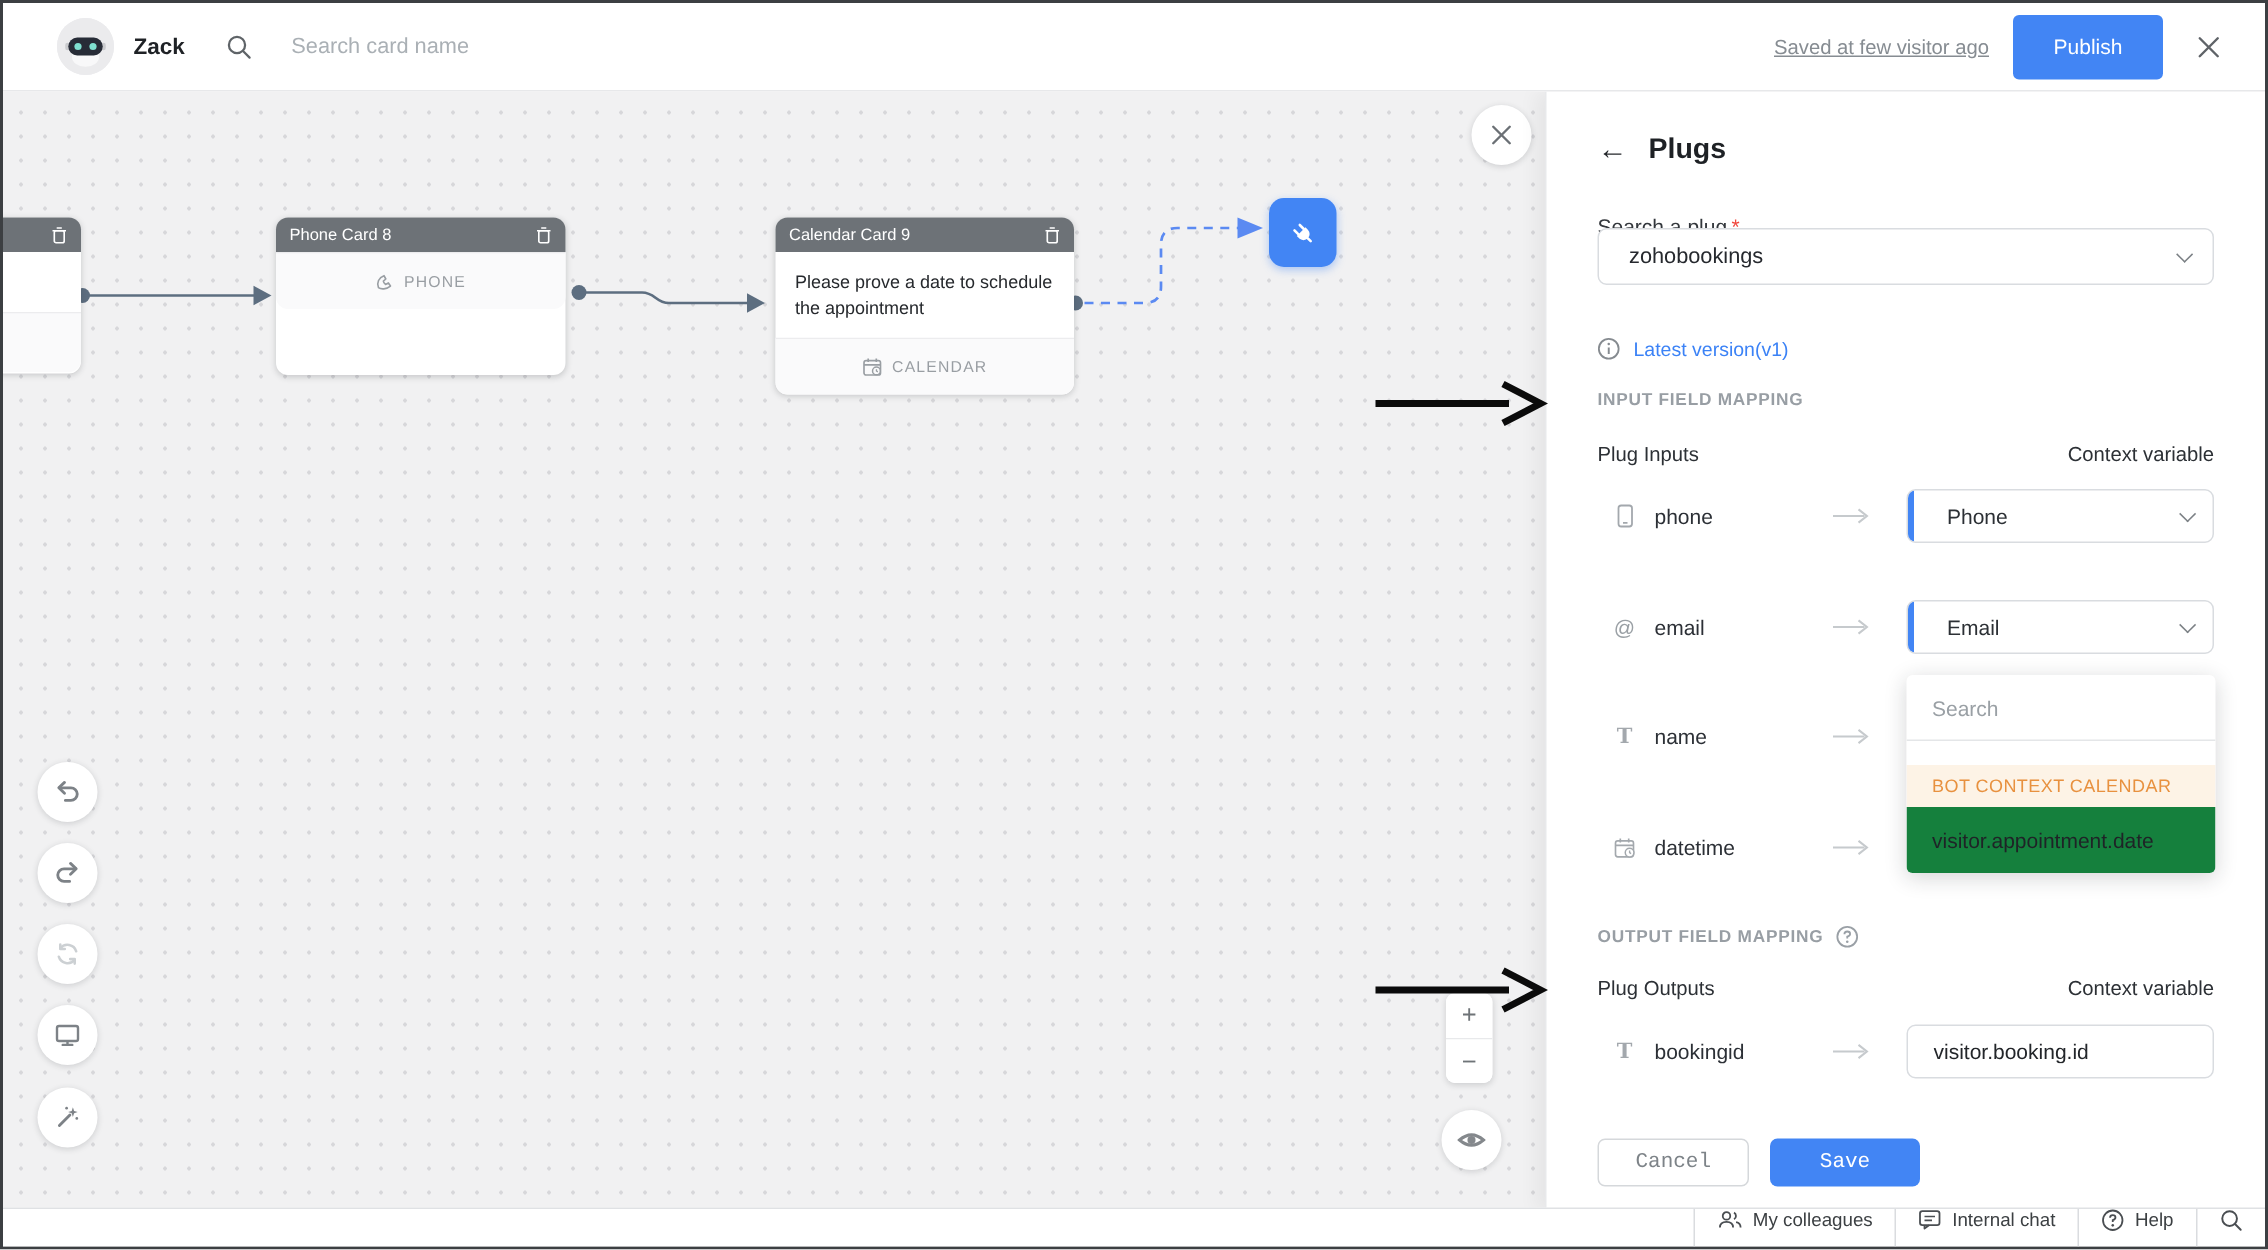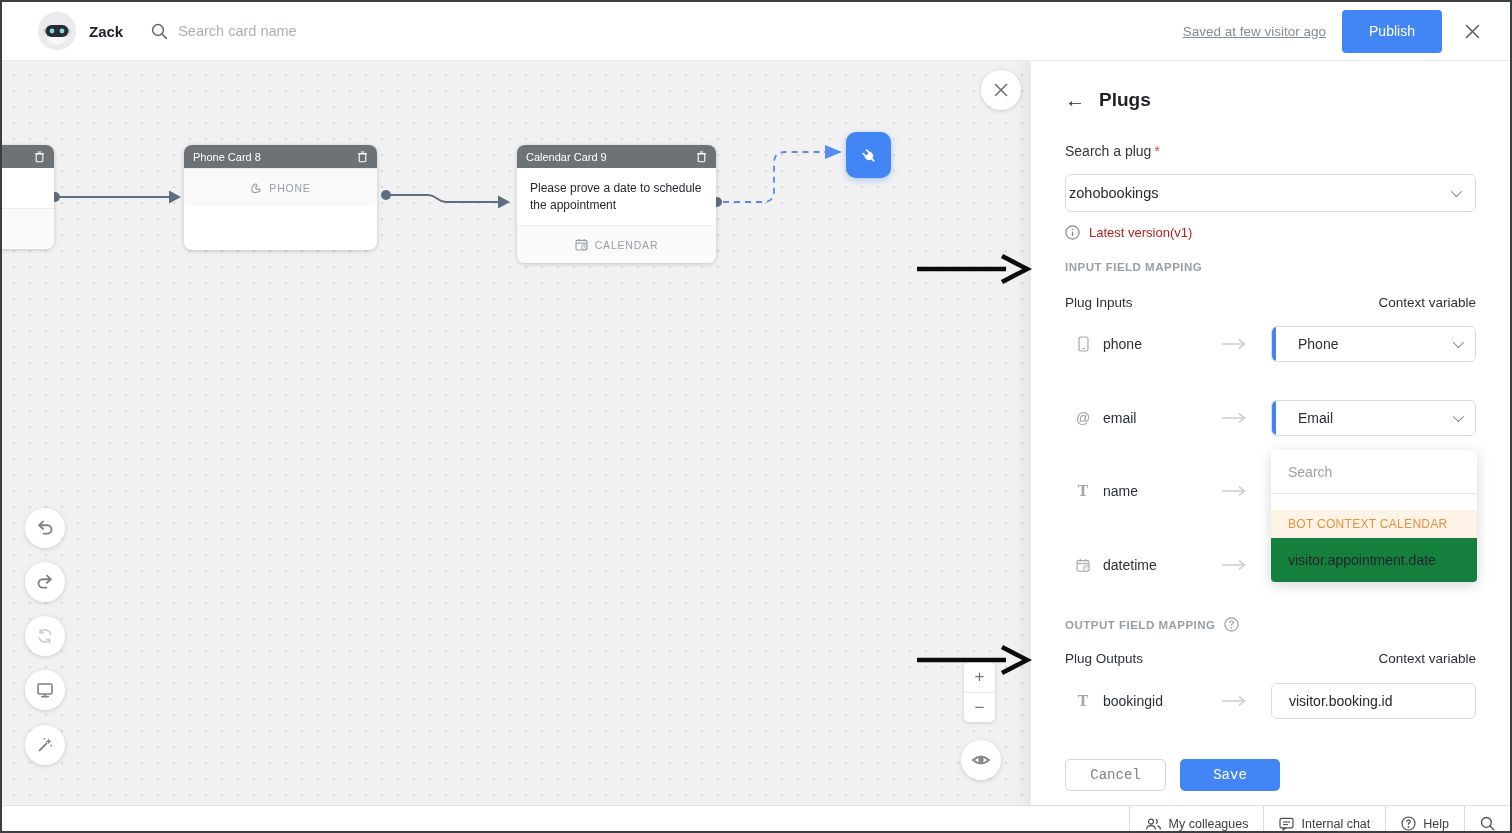--- a/index.html
+++ b/index.html
@@ -3,21 +3,21 @@
 <meta charset="utf-8">
 <style>
   * { margin:0; padding:0; box-sizing:border-box; }
   html,body { width:1512px; height:833px; font-family:"Liberation Sans", sans-serif; background:#fff; }
   .screen { position:relative; width:1512px; height:833px; border:2px solid #3c3f42; overflow:hidden; background:#fff; }
 
   
   .topbar { position:absolute; top:0; left:0; right:0; height:59px; background:#fff; border-bottom:1px solid #e7e8ea; display:flex; align-items:center; padding:0 20px; z-index:20; }
   .avatar { width:38px; height:38px; border-radius:50%; background:#ebebed; margin-left:16px; position:relative; flex:0 0 auto; }
   .bot-name { font-size:15px; font-weight:700; color:#1f2226; margin-left:13px; }
-  .hsearch { display:flex; align-items:flex-start; margin-left:28px; gap:10px; }
+  .hsearch { display:flex; align-items:flex-start; margin-left:28px; gap:26px; }
   .hsearch input { border:none; outline:none; font-size:14.5px; color:#3a3f44; width:220px; background:transparent; font-family:inherit; }
   .hsearch input::placeholder { color:#aab0b5; }
   .spacer { flex:1; }
   .saved-link { font-size:13.5px; color:#868c92; text-decoration:underline; margin-right:16px; cursor:pointer; }
   .publish-btn { width:100px; height:43px; background:#4285f4; color:#fff; font-size:14px; border:none; border-radius:4px; cursor:pointer; font-family:inherit; }
   .hclose { width:32px; height:32px; margin-left:14px; margin-right:2px; display:flex; align-items:center; justify-content:center; cursor:pointer; }
 
   
   .canvas { position:absolute; top:59px; left:0; width:1028px; height:746px; background:#f1f1f2;
     background-image:radial-gradient(#d7d7da 1.2px, transparent 1.3px); background-size:16px 16px; background-position:4px 6px; }
@@ -35,24 +35,24 @@
   .zoomctl button { flex:1; border:none; background:#fff; font-size:17px; color:#6f7478; cursor:pointer; line-height:1; font-family:inherit; }
   .zoomctl button:first-child { border-bottom:1px solid #e8e9eb; }
 
   
   .panel { position:absolute; left:1028px; top:59px; width:484px; height:746px; background:#fff; border-left:1px solid #e8e9eb; box-shadow:-6px 0 12px rgba(0,0,0,.05); z-index:10; }
   .p-title { position:absolute; top:28px; left:34px; display:flex; align-items:center; gap:14px; }
   .p-back { font-size:20px; color:#24272b; cursor:pointer; line-height:1; }
   .p-title-text { font-size:19px; font-weight:700; color:#1e2125; }
   .p-label { position:absolute; top:82px; left:34px; font-size:14px; color:#33373c; }
   .req { color:#f0483e; margin-left:3px; }
-  .p-select { position:absolute; top:113px; left:34px; width:411px; height:38px; border:1px solid #d9dce0; border-radius:6px; display:flex; align-items:center; padding:0 16px 0 3px; cursor:pointer; background:#fff; }
+  .p-select { position:absolute; top:91px; left:34px; width:411px; height:38px; border:1px solid #d9dce0; border-radius:6px; display:flex; align-items:center; padding:0 16px 0 20px; cursor:pointer; background:#fff; }
   .p-select .val { font-size:14.5px; color:#26292e; flex:1; }
   .chev { width:8px; height:8px; border-right:1.6px solid #7b8085; border-bottom:1.6px solid #7b8085; transform:rotate(45deg) translateY(-2px); flex:0 0 auto; }
-  .p-version { position:absolute; top:164px; left:34px; display:flex; align-items:center; gap:9px; font-size:13px; color:#b91c1c; }
+  .p-version { position:absolute; top:164px; left:34px; display:flex; align-items:center; gap:9px; font-size:13px; color:#3b82f6; }
   .p-section { position:absolute; left:34px; font-size:11.5px; letter-spacing:.5px; color:#989ea4; font-weight:700; display:flex; align-items:center; gap:8px; }
   .p-cols { position:absolute; left:34px; width:411px; display:flex; justify-content:space-between; font-size:13.5px; color:#2c3035; }
 
   .map-row { position:absolute; left:34px; width:411px; height:36px; display:flex; align-items:center; }
   .row-icon { width:16px; margin-left:10px; display:flex; align-items:center; justify-content:center; color:#9aa0a5; }
   .row-glyph { font-size:14px; color:#9aa0a5; }
   .glyph-t { font-family:"DejaVu Serif", serif; font-weight:700; font-size:14px; color:#a3a8ad; }
   .row-name { font-size:14px; color:#2c3036; margin-left:12px; }
   .row-arrow { position:absolute; left:156px; }
   .ctx-select { position:absolute; left:206px; top:0; width:205px; height:36px; border:1px solid #d9dce0; border-radius:6px; background:#fff; display:flex; align-items:center; padding:0 14px 0 26px; cursor:pointer; overflow:hidden; }
@@ -67,21 +67,21 @@
   .dd-gap { height:16px; background:#fff; }
   .dd-group { height:28px; background:#fdf3e6; color:#e8913f; font-size:12px; letter-spacing:.3px; display:flex; align-items:center; padding:0 17px; }
   .dd-option { height:44px; background:#15803d; display:flex; align-items:center; padding:0 17px; font-size:14px; color:#1f2327; cursor:pointer; }
 
   .p-btn { position:absolute; top:698px; height:32px; border-radius:5px; font-size:14px; cursor:pointer; font-family:Liberation Mono, monospace; }
   .btn-cancel { left:34px; width:101px; background:#fff; border:1px solid #d5d8db; color:#7d8388; }
   .btn-save { left:149px; width:100px; background:#4285f4; border:none; color:#fff; }
 
   
   .statusbar { position:absolute; left:0; right:0; bottom:0; height:26px; background:#fff; border-top:1px solid #dfe1e4; display:flex; justify-content:flex-end; align-items:stretch; z-index:15; }
-  .sb-item { display:flex; align-items:flex-end; gap:7px; font-size:12.5px; color:#3c4043; padding:0 15px; border-left:1px solid #dadcdf; cursor:pointer; }
+  .sb-item { display:flex; align-items:flex-start; gap:7px; font-size:12.5px; color:#3c4043; padding:0 15px; border-left:1px solid #dadcdf; cursor:pointer; }
 
   .annotations { position:absolute; top:0; left:0; pointer-events:none; z-index:30; }
   svg { display:block; }
 </style>
 </head>
 <body>
 
 <div class="screen">
 
   <header class="topbar">

